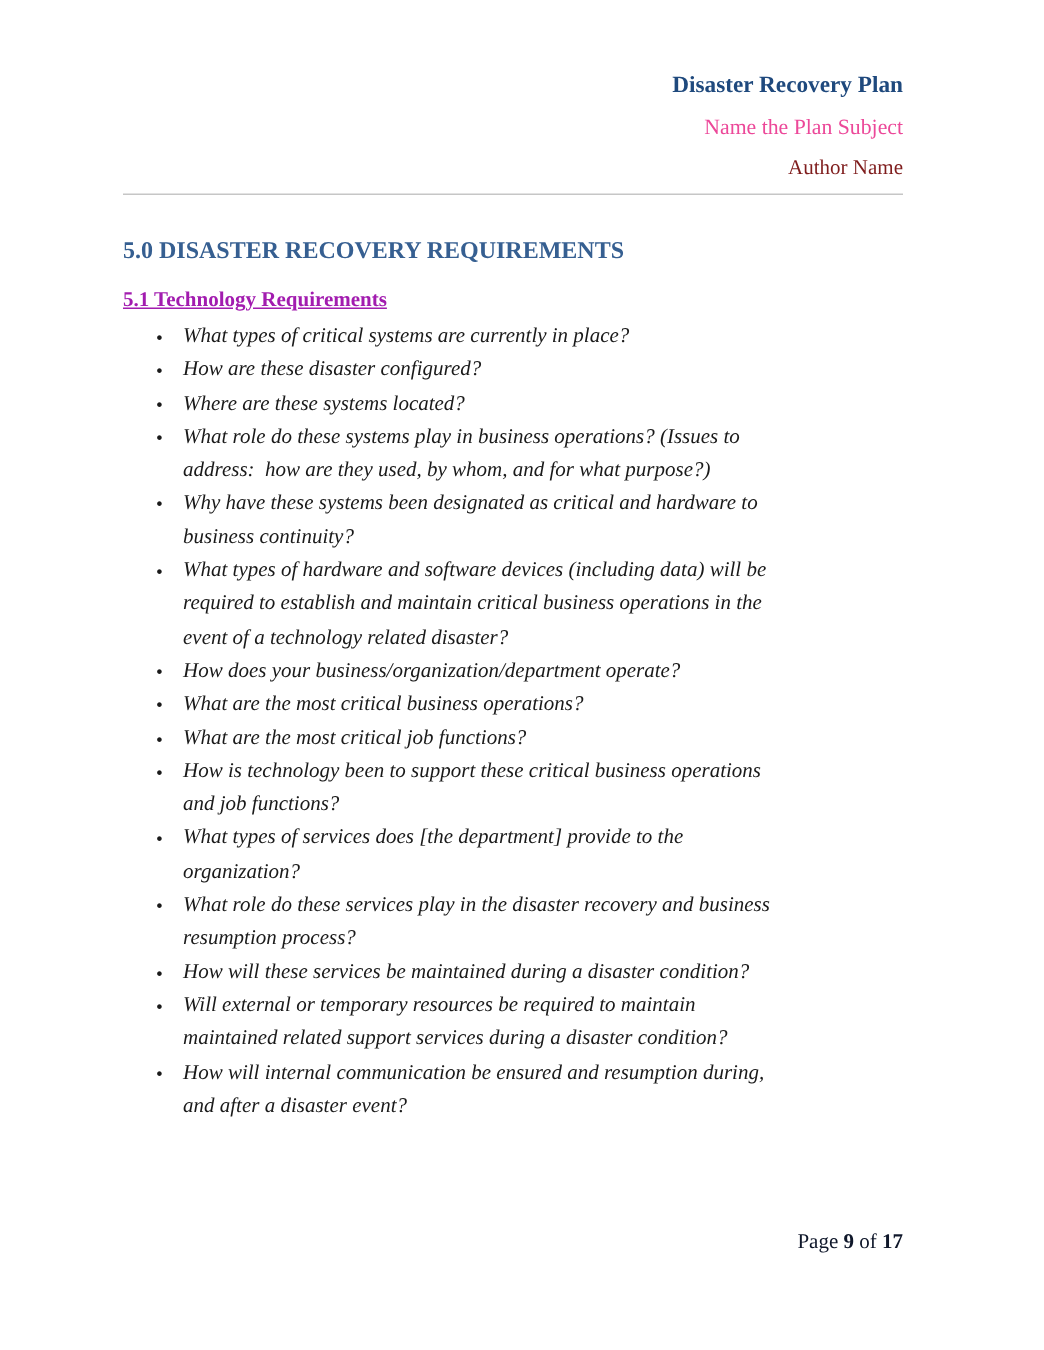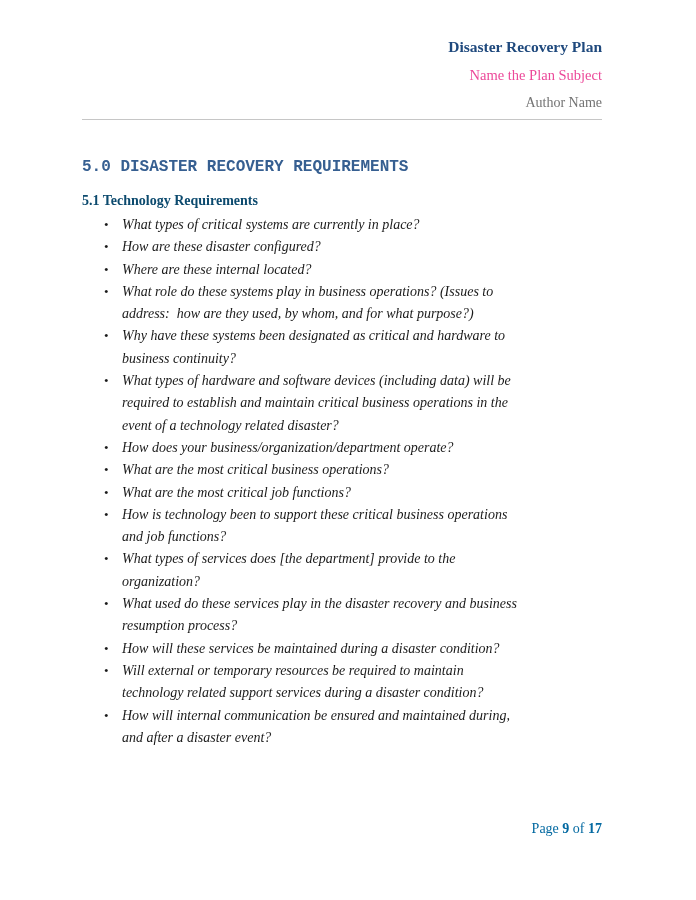--- a/index.html
+++ b/index.html
@@ -2,65 +2,65 @@
 <html><head>
 <meta charset="utf-8">
 <style>
   html, body { margin: 0; padding: 0; background: #fff; }
   .page {
     position: relative;
     width: 684px;
     height: 900px;
     background: #ffffff;
     box-sizing: border-box;
-    padding: 36px 82px 0 82px;
+    padding: 46px 82px 0 82px;
     font-family: "Liberation Serif", "DejaVu Serif", serif;
     color: #1a1a1a;
     overflow: hidden;
   }
   
   .doc-header { text-align: right; }
   .doc-title {
     font-size: 15.5px;
     font-weight: bold;
     color: #1F497D;
     line-height: 21px;
   }
   .doc-subtitle {
     font-size: 14.5px;
     color: #ec4899;
     line-height: 19px;
     margin-top: 9px;
   }
   .doc-author {
     font-size: 14px;
-    color: #737373;
+    color: #7f1d1d;
     line-height: 19px;
     margin-top: 8px;
   }
   .header-rule {
     border: none;
     border-top: 1px solid #C6C6C6;
     margin: 7px 0 0 0;
   }
   
   h1.h1 {
     font-size: 16px;
     font-weight: bold;
     color: #365F91;
-    margin: 37px 0 0 0;
+    margin: 27px 0 0 0;
     line-height: 21px;
-    font-family: Liberation Mono, monospace;
   }
   h2.h2 {
     font-size: 14px;
     font-weight: bold;
-    color: #0c4a6e;
+    color: #a21caf;
     margin: 13px 0 4px 0;
     line-height: 19px;
+    text-decoration: underline;
   }
   
   ul.bullets { list-style: none; margin: 0; padding: 0; }
   ul.bullets li {
     display: flex;
     font-size: 14px;
     line-height: 22.3px;
     color: #1a1a1a;
   }
   ul.bullets .dot {
@@ -73,21 +73,21 @@
     white-space: pre-wrap;
     flex: 1;
     font-style: italic;
   }
   
   .doc-footer {
     position: absolute;
     right: 82px;
     top: 821px;
     font-size: 14px;
-    color: #0369a1;
+    color: #0f172a;
   }
   .doc-footer b { font-weight: bold; }
 </style>
 </head>
 <body>
 
 <div class="page">
 
   <div class="doc-header">
     <div class="doc-title">Disaster Recovery Plan</div>
@@ -104,21 +104,21 @@
       <li>
         <span class="dot">•</span>
         <span class="txt">What types of critical systems are currently in place?</span>
       </li>
       <li>
         <span class="dot">•</span>
         <span class="txt">How are these disaster configured?</span>
       </li>
       <li>
         <span class="dot">•</span>
-        <span class="txt">Where are these internal located?</span>
+        <span class="txt">Where are these systems located?</span>
       </li>
       <li>
         <span class="dot">•</span>
         <span class="txt">What role do these systems play in business operations? (Issues to
 address:  how are they used, by whom, and for what purpose?)</span>
       </li>
       <li>
         <span class="dot">•</span>
         <span class="txt">Why have these systems been designated as critical and hardware to
 business continuity?</span>
@@ -151,40 +151,40 @@
         <span class="txt">How is technology been to support these critical business operations
 and job functions?</span>
       </li>
       <li>
         <span class="dot">•</span>
         <span class="txt">What types of services does [the department] provide to the
 organization?</span>
       </li>
       <li>
         <span class="dot">•</span>
-        <span class="txt">What used do these services play in the disaster recovery and business
+        <span class="txt">What role do these services play in the disaster recovery and business
 resumption process?</span>
       </li>
       <li>
         <span class="dot">•</span>
         <span class="txt">How will these services be maintained during a disaster condition?</span>
       </li>
       <li>
         <span class="dot">•</span>
         <span class="txt">Will external or temporary resources be required to maintain
-technology related support services during a disaster condition?</span>
+maintained related support services during a disaster condition?</span>
       </li>
     </ul>
   </section>
 
   <section>
     <ul class="bullets">
       <li>
         <span class="dot">•</span>
-        <span class="txt">How will internal communication be ensured and maintained during,
+        <span class="txt">How will internal communication be ensured and resumption during,
 and after a disaster event?</span>
       </li>
     </ul>
   </section>
 
   <div class="doc-footer"><span>Page</span> <b>9</b> <span>of</span> <b>17</b></div>
 
 </div>
 
 </body></html>

